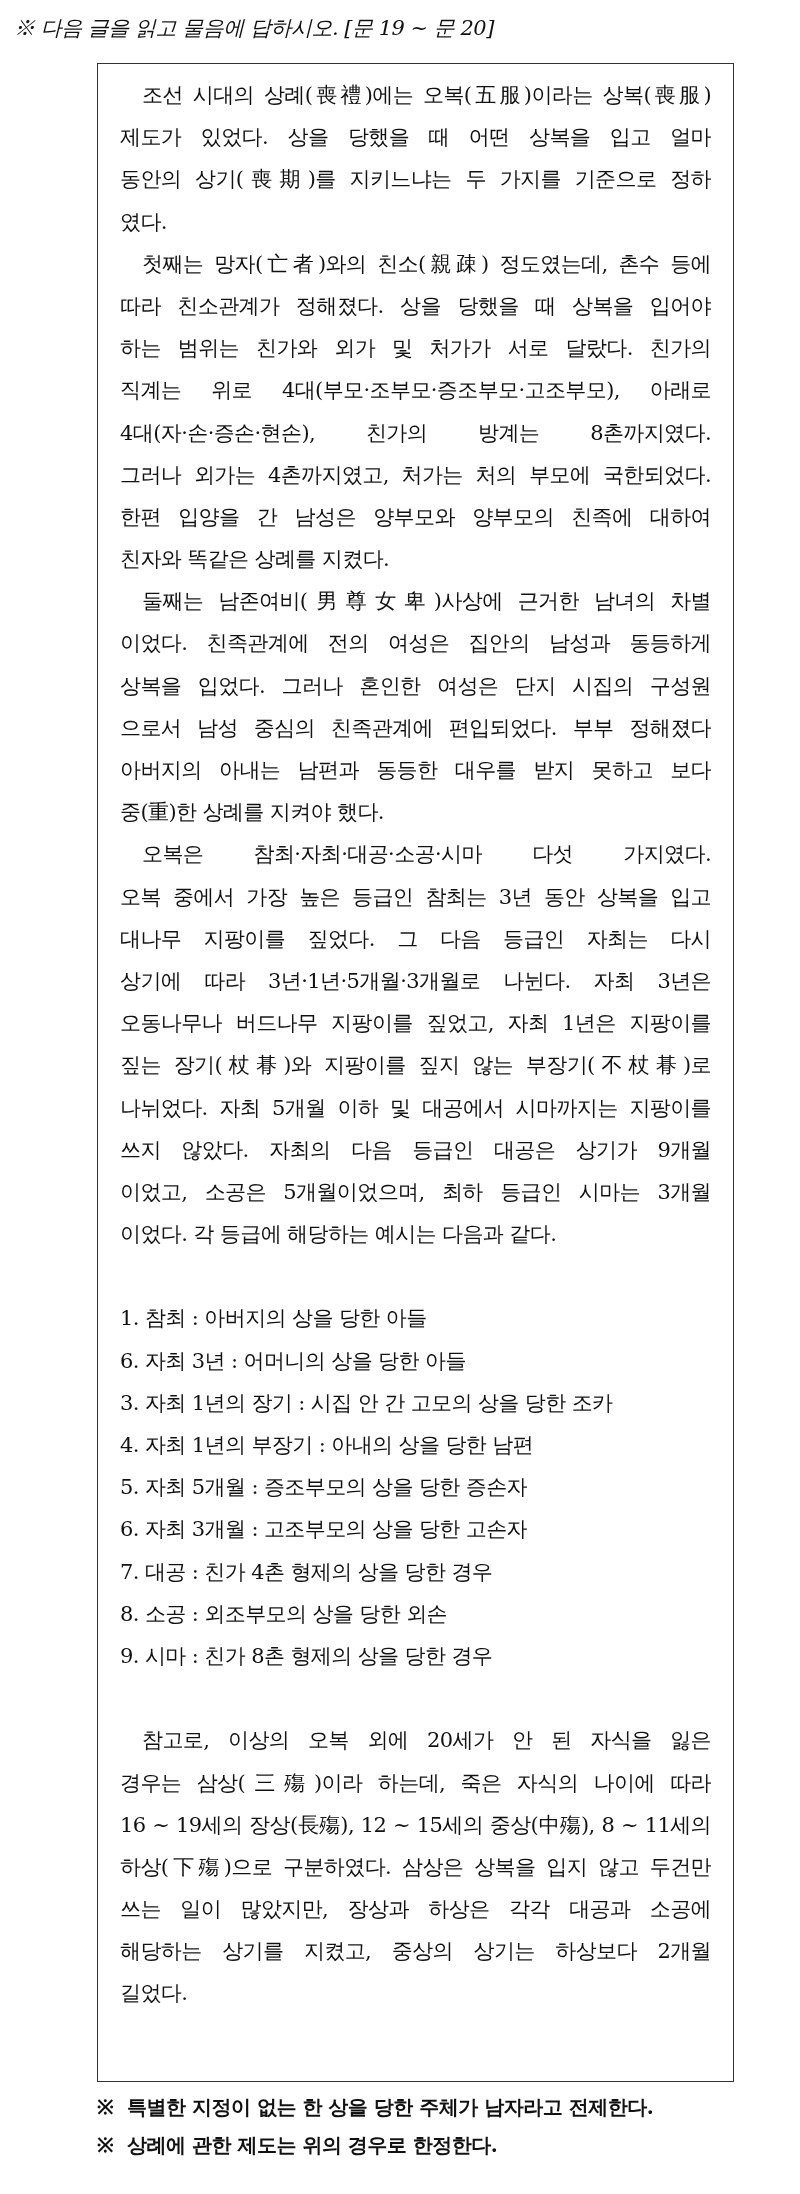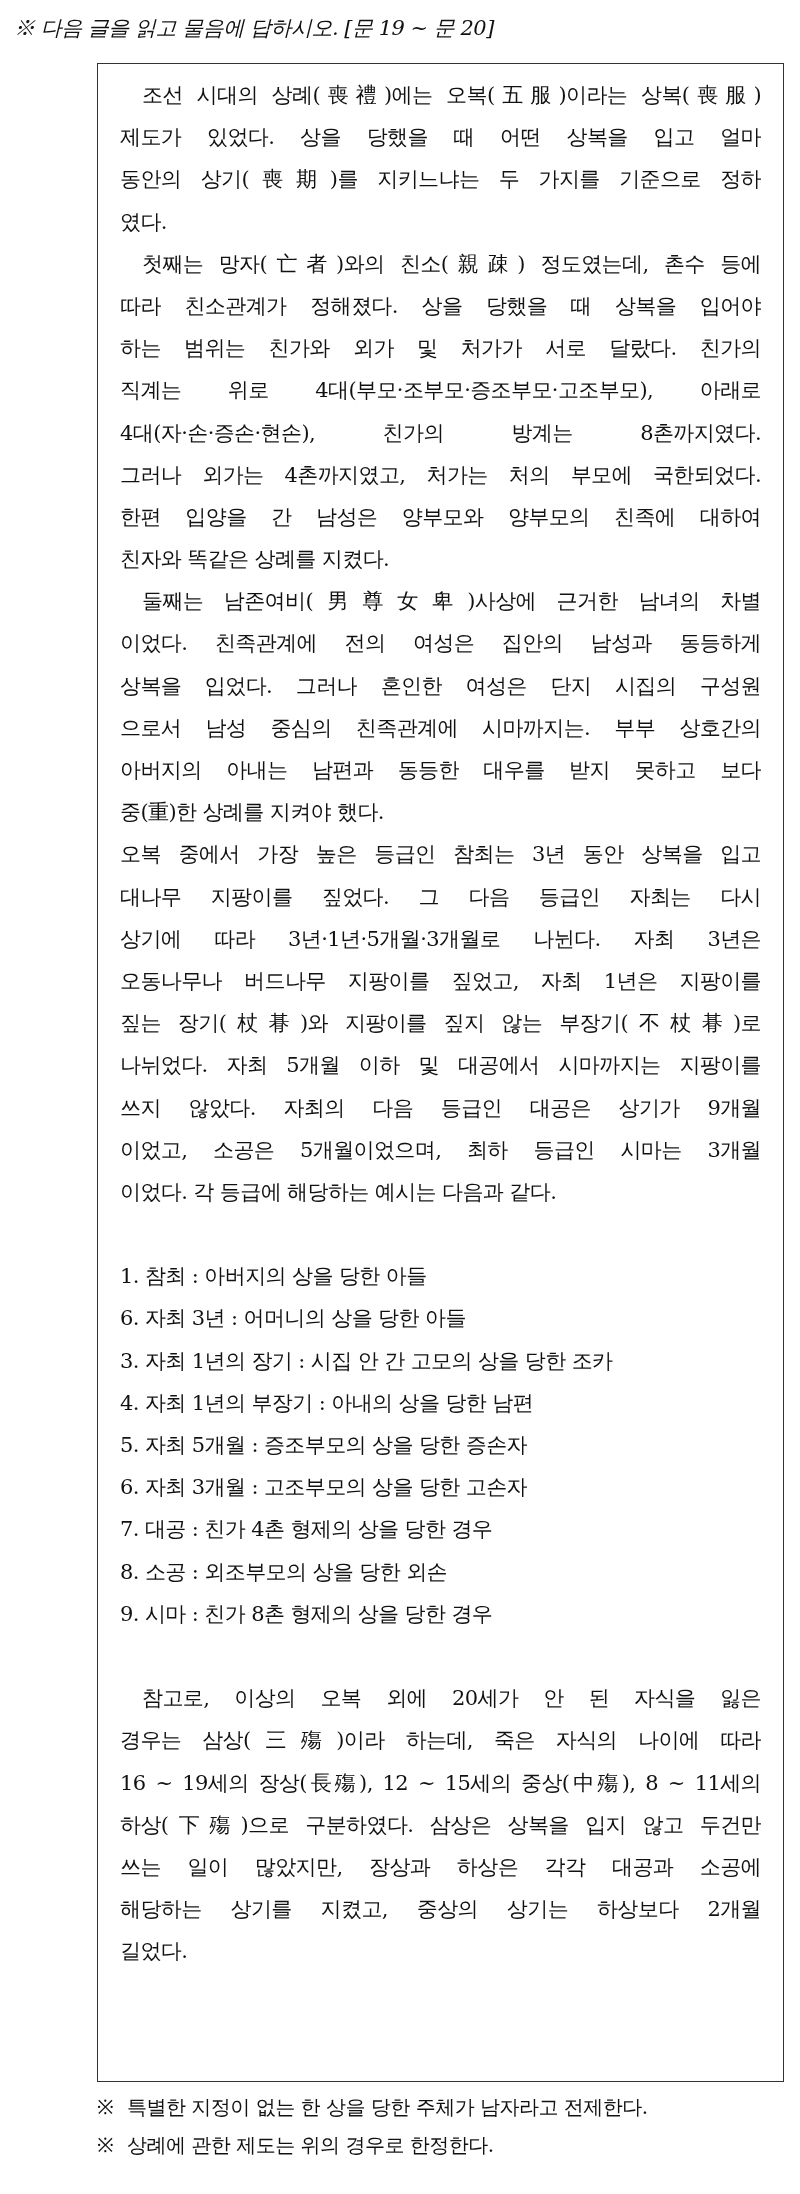--- a/index.html
+++ b/index.html
@@ -9,42 +9,42 @@
     color: #111111;
   }
   .header {
     position: absolute; left: 14px; top: 10px;
     font-size: 21px; line-height: 36px; white-space: nowrap;
     letter-spacing: -0.5px;
     font-style: italic;
   }
   .passage-box {
     position: absolute; left: 97px; top: 63px;
-    width: 687px; height: 2019px;
+    width: 637px; height: 2019px;
     border: 1.5px solid #333333;
     box-sizing: border-box;
     padding: 10px 22px 0 22px;
   }
   .line {
     font-size: 21px; line-height: 42.2px; height: 42.2px;
     white-space: nowrap; letter-spacing: -0.6px;
     text-align: justify; text-align-last: justify;
   }
   .line.last { text-align-last: left; }
   .line.indent { padding-left: 22px; }
   .blank { height: 42.2px; }
   .list-item {
     font-size: 21px; line-height: 42.2px; height: 42.2px;
     white-space: nowrap; letter-spacing: -0.6px;
   }
   .notes {
     position: absolute; left: 97px; top: 2088px;
     font-size: 20px; line-height: 38px; letter-spacing: -0.5px;
   }
-  .note { white-space: nowrap; }
+  .note { white-space: nowrap; font-weight: bold; }
   .note .mark { display: inline-block; width: 30px; }
 </style>
 </head>
 <body>
 
 <div class="header">
   <span>※</span>
   <span>다음 글을 읽고 물음에 답하시오.</span>
   <span>[문 19 ~ 문 20]</span>
 </div>
@@ -66,26 +66,27 @@
     <div class="line">4대(자·손·증손·현손), 친가의 방계는 8촌까지였다.</div>
     <div class="line">그러나 외가는 4촌까지였고, 처가는 처의 부모에 국한되었다.</div>
     <div class="line">한편 입양을 간 남성은 양부모와 양부모의 친족에 대하여</div>
     <div class="line last">친자와 똑같은 상례를 지켰다.</div>
   </div>
 
   <div>
     <div class="line indent">둘째는 남존여비(男尊女卑)사상에 근거한 남녀의 차별</div>
     <div class="line">이었다. 친족관계에 전의 여성은 집안의 남성과 동등하게</div>
     <div class="line">상복을 입었다. 그러나 혼인한 여성은 단지 시집의 구성원</div>
-    <div class="line">으로서 남성 중심의 친족관계에 시마까지는. 부부 상호간의</div>
+    <div class="line">으로서 남성 중심의 친족관계에 편입되었다. 부부 정해졌다</div>
     <div class="line">아버지의 아내는 남편과 동등한 대우를 받지 못하고 보다</div>
     <div class="line last">중(重)한 상례를 지켜야 했다.</div>
   </div>
 
   <div>
+    <div class="line indent">오복은 참최·자최·대공·소공·시마 다섯 가지였다.</div>
     <div class="line">오복 중에서 가장 높은 등급인 참최는 3년 동안 상복을 입고</div>
     <div class="line">대나무 지팡이를 짚었다. 그 다음 등급인 자최는 다시</div>
     <div class="line">상기에 따라 3년·1년·5개월·3개월로 나뉜다. 자최 3년은</div>
     <div class="line">오동나무나 버드나무 지팡이를 짚었고, 자최 1년은 지팡이를</div>
     <div class="line">짚는 장기(杖朞)와 지팡이를 짚지 않는 부장기(不杖朞)로</div>
     <div class="line">나뉘었다. 자최 5개월 이하 및 대공에서 시마까지는 지팡이를</div>
     <div class="line">쓰지 않았다. 자최의 다음 등급인 대공은 상기가 9개월</div>
     <div class="line">이었고, 소공은 5개월이었으며, 최하 등급인 시마는 3개월</div>
     <div class="line last">이었다. 각 등급에 해당하는 예시는 다음과 같다.</div>
   </div>

